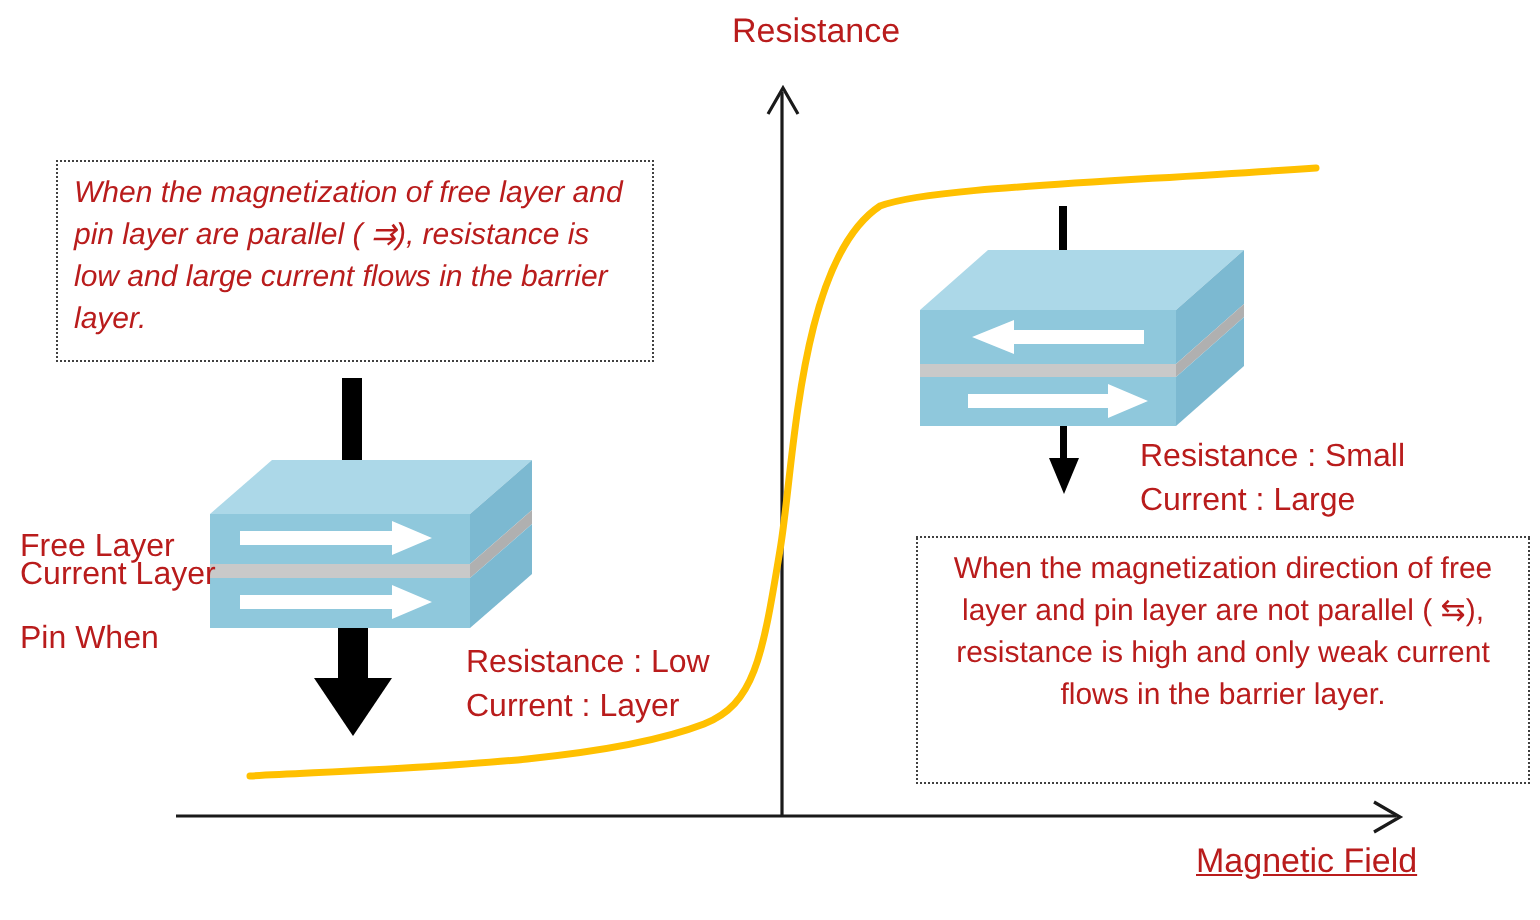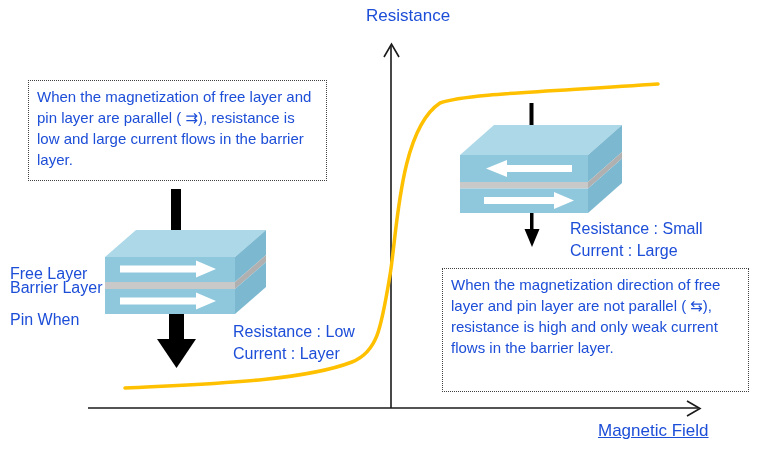--- a/index.html
+++ b/index.html
@@ -1,30 +1,30 @@
 <!DOCTYPE html>
 <html><head>
 <meta charset="utf-8">
 <style>
   html,body{margin:0;padding:0;background:#fff;}
   .canvas{
     position:relative;width:770px;height:460px;background:#ffffff;
-    font-family:"Liberation Sans",sans-serif;color:#1d4ed8;overflow:hidden;
+    font-family:"Liberation Sans",sans-serif;color:#b91c1c;overflow:hidden;
   }
   .canvas svg{position:absolute;left:0;top:0;}
   .label{position:absolute;white-space:nowrap;}
   .axis-label{font-size:17px;}
   .layer-label{font-size:16px;}
   .state-block{position:absolute;font-size:16px;line-height:22px;}
   .note{
     position:absolute;border:1px dotted #404040;background:#ffffff;
     font-size:15px;line-height:21px;padding:5px 8px;box-sizing:border-box;
   }
-  .note-parallel{left:28px;top:80px;width:299px;height:101px;}
-  .note-antiparallel{left:442px;top:268px;width:307px;height:124px;}
+  .note-parallel{left:28px;top:80px;width:299px;height:101px;font-style:italic;}
+  .note-antiparallel{left:458px;top:268px;width:307px;height:124px;text-align:center;}
   .y-axis-label{left:366px;top:6px;}
   .x-axis-label{left:598px;top:421px;text-decoration:underline;}
   .free-layer-label{left:10px;top:265px;}
   .barrier-layer-label{left:10px;top:279px;}
   .pin-layer-label{left:10px;top:311px;}
   .parallel-state{left:233px;top:321px;}
   .antiparallel-state{left:570px;top:218px;}
 </style>
 </head>
 <body>
@@ -73,21 +73,21 @@
     </g>
   </svg>
 
   <div class="label axis-label y-axis-label">Resistance</div>
   <div class="label axis-label x-axis-label">Magnetic Field</div>
 
   <div class="note note-parallel">When the magnetization of free layer and pin layer are parallel ( ⇉), resistance is low and large current flows in the barrier layer.</div>
   <div class="note note-antiparallel">When the magnetization direction of free layer and pin layer are not parallel ( ⇆), resistance is high and only weak current flows in the barrier layer.</div>
 
   <div class="label layer-label free-layer-label">Free Layer</div>
-  <div class="label layer-label barrier-layer-label">Barrier Layer</div>
+  <div class="label layer-label barrier-layer-label">Current Layer</div>
   <div class="label layer-label pin-layer-label">Pin When</div>
 
   <div class="state-block parallel-state">
     <div>Resistance : Low</div>
     <div>Current : Layer</div>
   </div>
   <div class="state-block antiparallel-state">
     <div>Resistance : Small</div>
     <div>Current : Large</div>
   </div>

